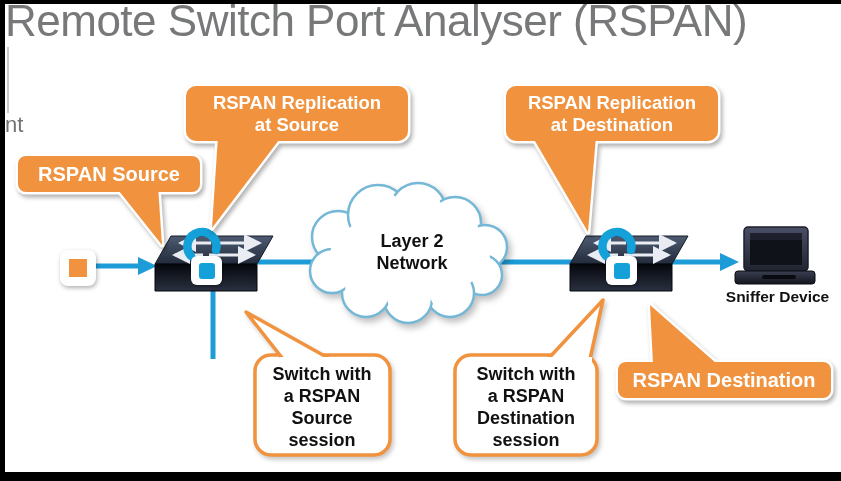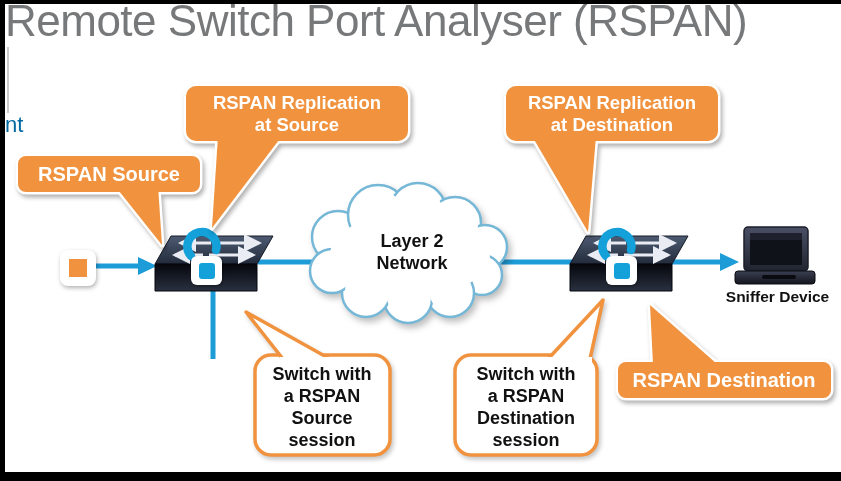--- a/index.html
+++ b/index.html
@@ -3,21 +3,21 @@
 <meta charset="utf-8">
 <style>
   html,body{margin:0;padding:0;background:#fff;}
   #slide{position:relative;width:841px;height:481px;background:#ffffff;overflow:hidden;
          font-family:"Liberation Sans",sans-serif;padding-left:24px;}
   #frame{position:absolute;inset:0;border-style:solid;border-color:#000;
          border-width:4px 5px 9px 5px;pointer-events:none;z-index:10;}
   .abs{position:absolute;}
   #title{left:5px;top:-4px;font-size:44px;letter-spacing:-0.5px;color:#77787A;
          white-space:nowrap;z-index:2;}
-  #clipped-text{left:5px;top:112px;font-size:22px;color:#0369a1;z-index:2;}
+  #clipped-text{left:5px;top:112px;font-size:22px;color:#737373;z-index:2;}
   #edge-line{left:7px;top:47px;width:2px;height:66px;background:#C9CBCE;z-index:2;}
   svg{overflow:visible;}
   svg text{font-family:"Liberation Sans",sans-serif;font-weight:bold;}
   .lines{z-index:1;}
   .device{z-index:2;}
   .callout{z-index:4;filter:drop-shadow(2px 3px 2px rgba(0,0,0,0.30));}
   .bubble{z-index:4;filter:drop-shadow(2px 3px 2px rgba(0,0,0,0.22));}
   .cloudshadow{filter:drop-shadow(3px 4px 3px rgba(0,0,0,0.25));}
   #sniffer-label{left:700px;top:288px;width:155px;text-align:center;font-weight:bold;
                  font-size:15.5px;color:#111;z-index:3;}

